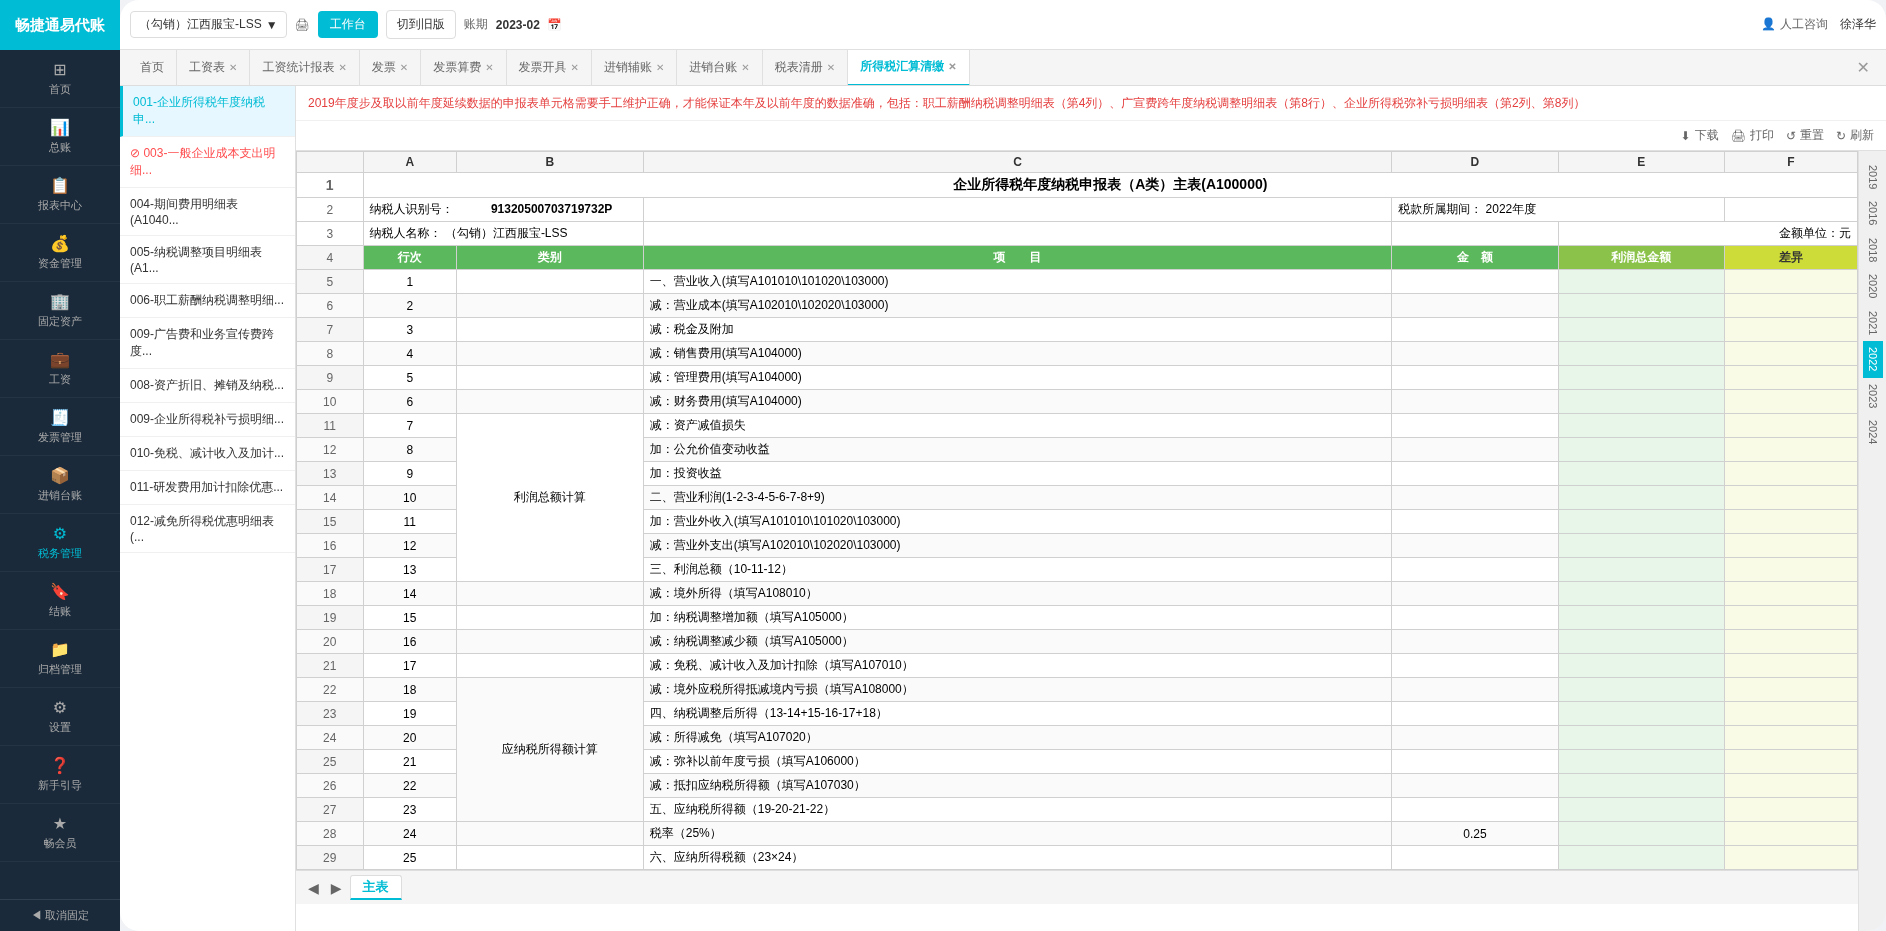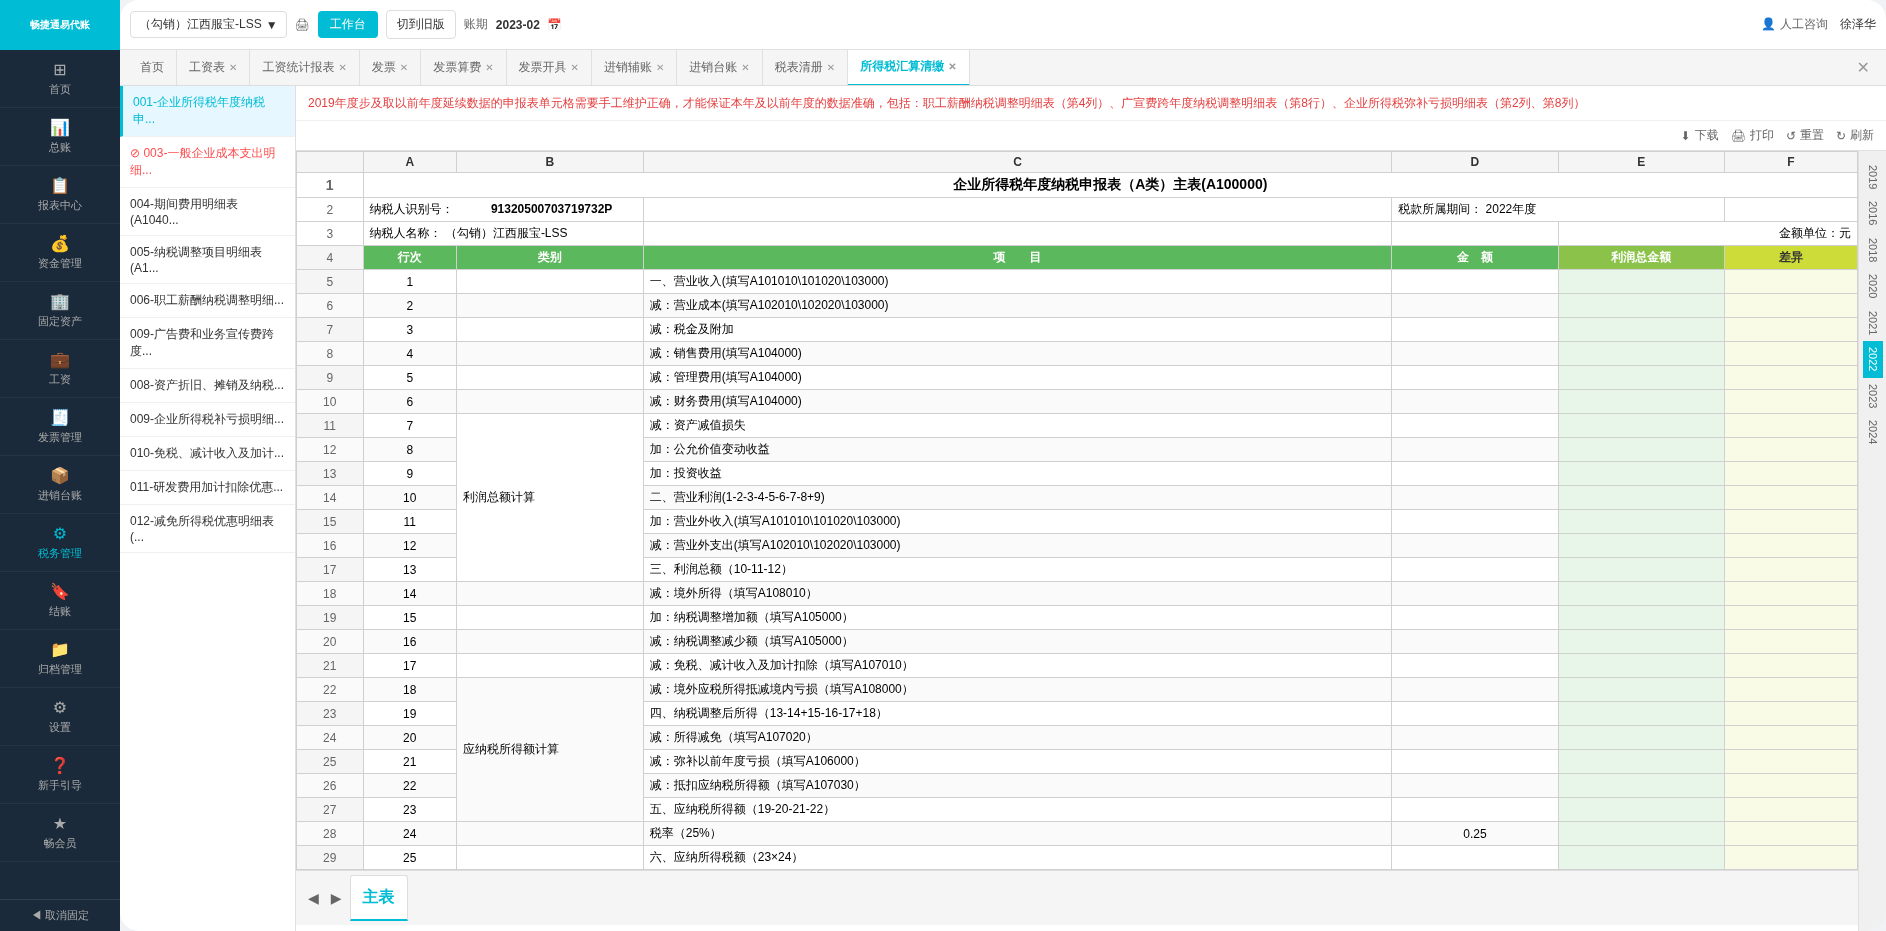--- a/index.html
+++ b/index.html
@@ -3,21 +3,21 @@
   <meta charset="utf-8">
   <style>
     * { box-sizing: border-box; margin: 0; padding: 0; }
     body { font-family: 'Microsoft YaHei', '微软雅黑', sans-serif; font-size: 12px; background: #f0f2f5; overflow: hidden; }
 
     
     .app-container { display: flex; height: 931px; width: 1886px; overflow: hidden; }
 
     
     .sidebar { width: 120px; background: #1a2a3a; color: #ccc; display: flex; flex-direction: column; flex-shrink: 0; }
-    .sidebar-logo { background: #00bcd4; color: white; padding: 12px 8px; text-align: center; font-size: 10px; font-weight: bold; height: 50px; display: flex; align-items: center; justify-content: center; }
+    .sidebar-logo { background: #00bcd4; color: white; padding: 12px 8px; text-align: center; font-size: 15px; font-weight: bold; height: 50px; display: flex; align-items: center; justify-content: center; }
     .sidebar-item { display: flex; flex-direction: column; align-items: center; padding: 10px 4px; cursor: pointer; color: #aaa; font-size: 11px; border-bottom: 1px solid rgba(255,255,255,0.05); }
     .sidebar-item.active { color: #00bcd4; }
     .sidebar-item .icon { font-size: 16px; margin-bottom: 3px; }
     .sidebar-bottom { margin-top: auto; padding: 8px; color: #aaa; font-size: 11px; text-align: center; cursor: pointer; border-top: 1px solid rgba(255,255,255,0.1); }
 
     
     .main-area { flex: 1; display: flex; flex-direction: column; overflow: hidden; border-radius: 19px; }
 
     
     .top-bar { background: white; border-bottom: 1px solid #e0e0e0; height: 50px; display: flex; align-items: center; padding: 0 10px; gap: 8px; flex-shrink: 0; }
@@ -66,25 +66,25 @@
     .sheet-table th, .sheet-table td { border: 1px solid #d0d0d0; padding: 3px 6px; }
     .sheet-table .row-num { background: #f5f5f5; text-align: center; width: 40px; color: #666; font-weight: normal; }
     .sheet-table .col-header { background: #f5f5f5; text-align: center; font-weight: bold; color: #333; }
     .sheet-table .title-row td { text-align: center; font-weight: bold; font-size: 14px; background: white; }
     .sheet-table .info-row td { background: white; }
     .header-row th { background: #5cb85c; color: white; text-align: center; font-weight: bold; }
     .header-row th.green { background: #8bc34a; }
     .header-row th.lime { background: #cddc39; color: #333; }
     .data-row td { background: white; }
     .data-row:nth-child(even) td { background: #fafafa; }
-    .category-cell { background: #e8f5e9; }
+    .category-cell { background: #e8f5e9; text-align: center; }
 
     
     .sheet-tabs { background: #f5f5f5; border-top: 1px solid #ddd; padding: 4px 8px; display: flex; align-items: center; gap: 4px; flex-shrink: 0; }
-    .sheet-tab { padding: 11px 12px; background: white; border: 1px solid #ddd; border-radius: 3px 3px 0 0; cursor: pointer; font-size: 16px; }
+    .sheet-tab { padding: 2px 12px; background: white; border: 1px solid #ddd; border-radius: 3px 3px 0 0; cursor: pointer; font-size: 13px; }
     .sheet-tab.active { background: #fff; border-bottom: 2px solid #00bcd4; color: #00bcd4; font-weight: bold; }
     .nav-arrows { color: #666; cursor: pointer; font-size: 14px; padding: 2px 4px; }
   </style>
 </head>
 <body>
 
 <div class="app-container">
 
   <div class="sidebar">
     <div class="sidebar-logo">畅捷通易代账</div>

